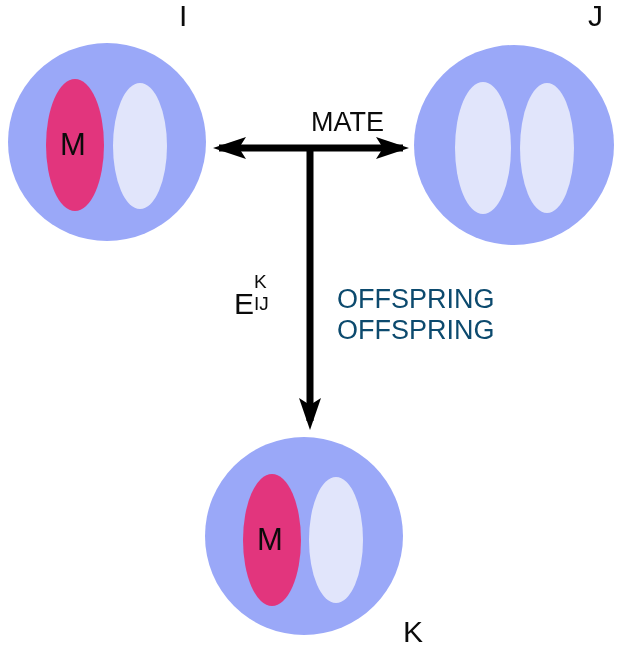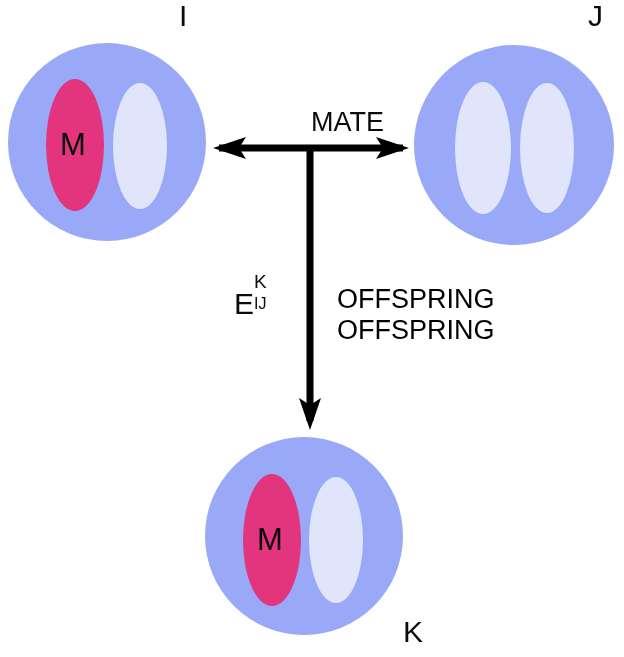--- a/index.html
+++ b/index.html
@@ -38,21 +38,21 @@
     line-height: 30px;
     color: #0b0b0b;
     white-space: nowrap;
     margin-left: 45px;
   }
   .edge-label-multiline {
     position: absolute;
     font-family: "Liberation Sans", sans-serif;
     font-size: 27px;
     line-height: 31px;
-    color: #000000;
+    color: #0c4a6e;
     white-space: nowrap;
   }
   .expr-label {
     position: absolute;
     font-family: "Liberation Sans", sans-serif;
     font-size: 30px;
     line-height: 30px;
     color: #0b0b0b;
     white-space: nowrap;
   }
@@ -71,21 +71,21 @@
     position: absolute;
     left: 0;
     top: -12px;
     font-size: 19px;
     line-height: 19px;
   }
   .expr-sub {
     position: absolute;
     left: 0;
     top: 10px;
-    font-size: 16px;
+    font-size: 19px;
     line-height: 19px;
   }
   .allele-letter {
     position: absolute;
     font-family: "Liberation Sans", sans-serif;
     font-size: 31px;
     line-height: 31px;
     color: #0b0b0b;
     white-space: nowrap;
   }

